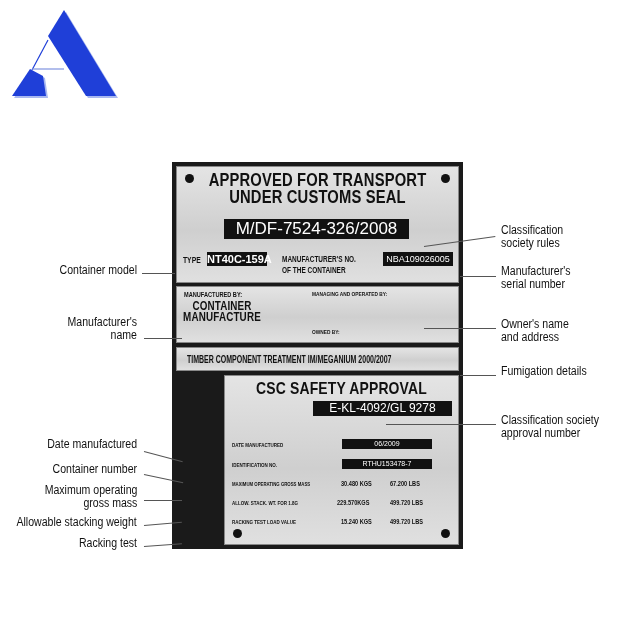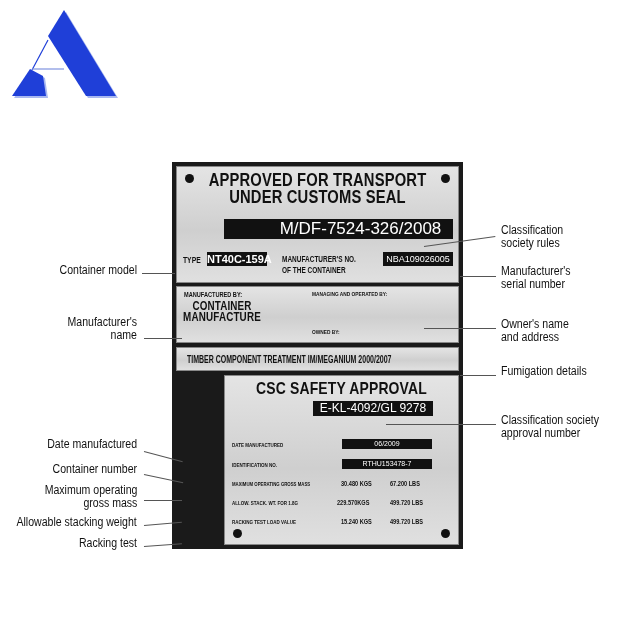--- a/index.html
+++ b/index.html
@@ -34,21 +34,21 @@
   </svg>
 </div>
 
 <div class="plate">
 
   <div class="sec s1">
     <div class="hole" style="left:8px;top:7px;"></div>
     <div class="hole" style="right:8px;top:7px;"></div>
     <div class="title" style="top:5px;font-size:18px;line-height:17px;">APPROVED FOR TRANSPORT</div>
     <div class="title" style="top:22px;font-size:18px;line-height:17px;">UNDER CUSTOMS SEAL</div>
-    <div class="blk" style="left:47px;top:52px;width:185px;height:20px;line-height:20px;font-size:17px;font-weight:normal;padding-left:44px;">M/DF-7524-326/2008</div>
+    <div class="blk" style="left:47px;top:52px;width:185px;height:20px;line-height:20px;font-size:17px;font-weight:normal;">M/DF-7524-326/2008</div>
     <div class="sm" style="left:6px;top:88px;font-size:9px;transform:scaleX(0.75);">TYPE</div>
     <div class="blk" style="left:30px;top:85px;width:60px;height:14px;line-height:14px;font-size:11px;">NT40C-159A</div>
     <div class="sm" style="left:105px;top:87px;font-size:9px;transform:scaleX(0.72);">MANUFACTURER'S NO.</div>
     <div class="sm" style="left:105px;top:98px;font-size:9px;transform:scaleX(0.72);">OF THE CONTAINER</div>
     <div class="blk" style="left:206px;top:85px;width:70px;height:14px;line-height:14px;font-size:9px;font-weight:normal;">NBA109026005</div>
   </div>
 
   <div class="sec s2">
     <div class="sm" style="left:7px;top:4px;transform:scaleX(0.8);">MANUFACTURED BY:</div>
     <div class="title" style="left:-95px;right:auto;width:280px;top:13px;font-size:12px;line-height:12px;">CONTAINER</div>
@@ -56,21 +56,21 @@
     <div class="sm" style="left:135px;top:4px;font-size:6px;transform:scaleX(0.8);">MANAGING AND OPERATED BY:</div>
     <div class="sm" style="left:135px;top:42px;font-size:6px;transform:scaleX(0.8);">OWNED BY:</div>
   </div>
 
   <div class="sec s3">
     <div class="sm" style="left:10px;top:6px;font-size:10px;transform:scaleX(0.7);">TIMBER COMPONENT TREATMENT IM/MEGANIUM 2000/2007</div>
   </div>
 
   <div class="sec s4">
     <div class="title" style="top:4px;font-size:17px;line-height:17px;">CSC SAFETY APPROVAL</div>
-    <div class="blk" style="left:88px;top:25px;width:120px;height:15px;line-height:15px;font-size:12px;font-weight:normal;">E-KL-4092/GL 9278</div>
+    <div class="blk" style="left:88px;top:25px;width:139px;height:15px;line-height:15px;font-size:12px;font-weight:normal;">E-KL-4092/GL 9278</div>
 
     <div class="sm" style="left:7px;top:66px;font-size:6px;transform:scaleX(0.75);">DATE MANUFACTURED</div>
     <div class="blk" style="left:117px;top:63px;width:90px;height:10px;line-height:10px;font-size:7px;font-weight:normal;">06/2009</div>
 
     <div class="sm" style="left:7px;top:86px;font-size:6px;transform:scaleX(0.75);">IDENTIFICATION NO.</div>
     <div class="blk" style="left:117px;top:83px;width:90px;height:10px;line-height:10px;font-size:7px;font-weight:normal;">RTHU153478-7</div>
 
     <div class="sm" style="left:7px;top:105px;font-size:6px;transform:scaleX(0.72);">MAXIMUM OPERATING GROSS MASS</div>
     <div class="sm" style="left:116px;top:104px;font-size:7px;transform:scaleX(0.8);">30.480 KGS</div>
     <div class="sm" style="left:165px;top:104px;font-size:7px;transform:scaleX(0.8);">67.200 LBS</div>

